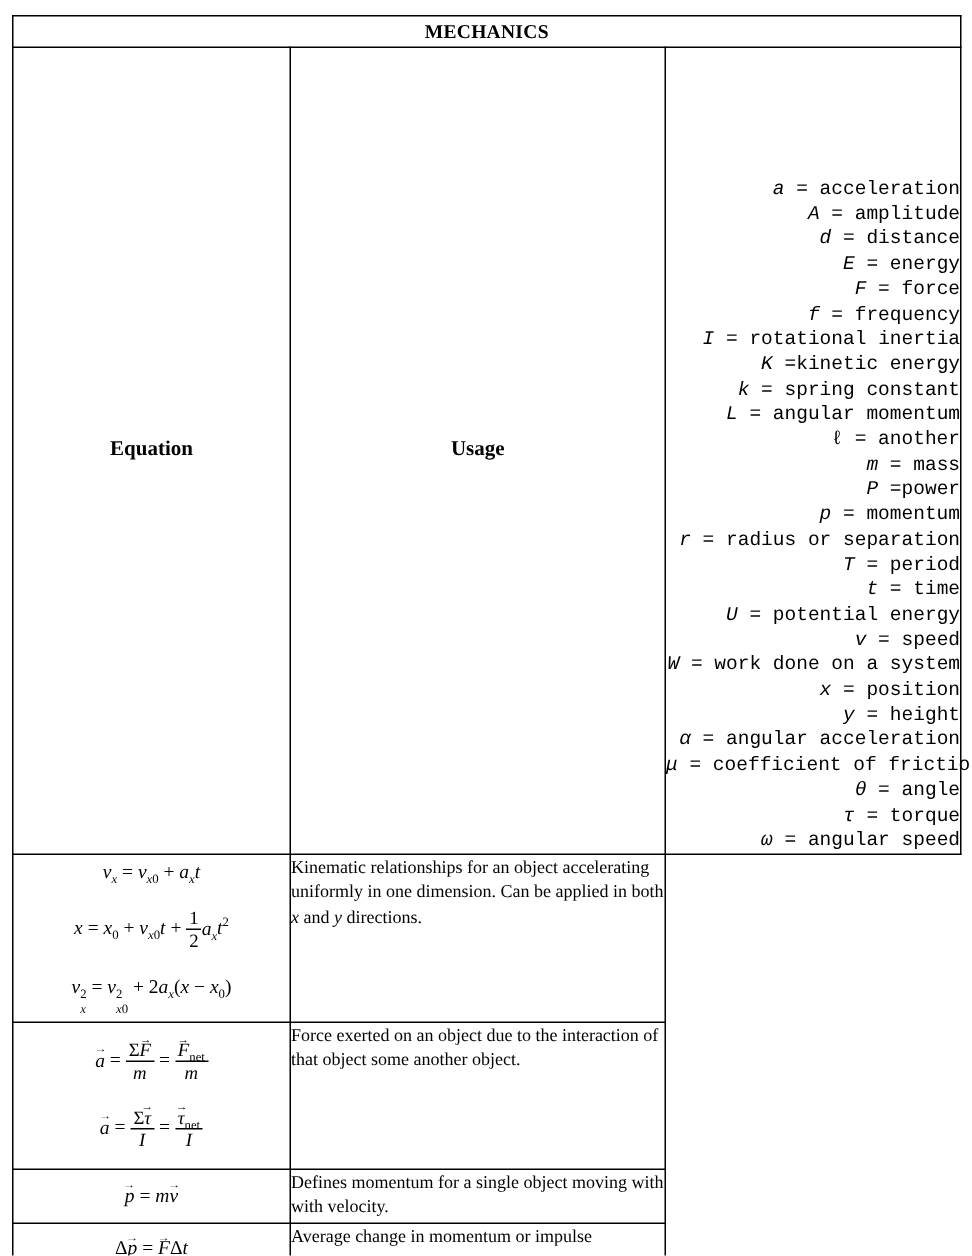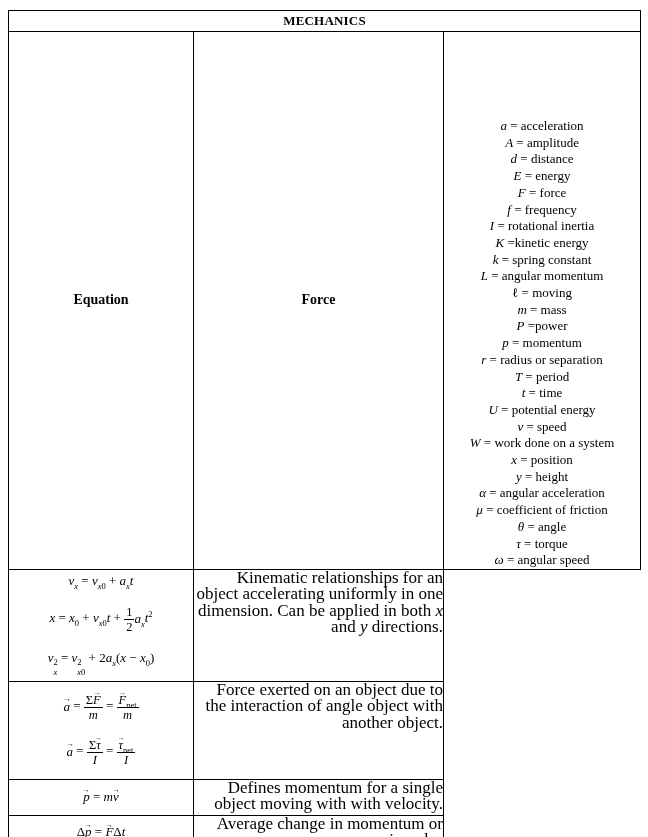--- a/index.html
+++ b/index.html
@@ -14,21 +14,21 @@
   }
   col.c-eq{width:185px;} col.c-use{width:250px;} col.c-var{width:197px;}
   #sheet th,#sheet td{border:1px solid #000;padding:0;}
   .title-cell{
     font-weight:bold;font-size:13px;text-align:center;height:20px;
     letter-spacing:.2px;
   }
   .col-head{font-weight:bold;font-size:14px;text-align:center;height:17px;}
   .eq-cell{text-align:center;vertical-align:middle;font-size:13px;overflow:visible;}
   .usage-cell{
-    vertical-align:top;text-align:right;font-size:17px;line-height:16.4px;
+    vertical-align:top;text-align:left;font-size:12px;line-height:16.4px;
     padding:0 3px 0 4px;
   }
   .eq-line{display:block;}
   
   #rows-body tr:nth-child(1) td{height:111px;}
   #rows-body tr:nth-child(2) td{height:97px;}
   #rows-body tr:nth-child(3) td{height:35px;}
   #rows-body tr:nth-child(4) td{height:33px;}
   #rows-body tr:nth-child(5) td{height:33px;}
   #rows-body tr:nth-child(6) td{height:17px;}
@@ -64,53 +64,53 @@
   .vec::after{
     content:"\2192";position:absolute;left:50%;top:-0.60em;
     transform:translateX(-50%) scale(0.62,0.5);font-style:normal;font-size:1em;
   }
   .ss{
     display:inline-flex;flex-direction:column;justify-content:center;
     font-size:8.5px;line-height:1.2;vertical-align:-3px;text-align:left;
   }
   .ss>span{display:block;}
   
-  .vars-cell{vertical-align:top;text-align:center;}
+  .vars-cell{vertical-align:top;text-align:right;font-family:Liberation Mono, monospace;}
   .vars{padding-top:86px;font-size:13px;line-height:16.7px;}
   .var-line{white-space:nowrap;}
 </style>
 </head>
 <body>
 
 <table id="sheet">
   <colgroup>
     <col class="c-eq">
       <col class="c-use">
       <col class="c-var">
   </colgroup>
   <thead>
     <tr>
       <th class="title-cell" colspan="3">MECHANICS</th>
     </tr>
     <tr>
       <th class="col-head">Equation</th>
-      <th class="col-head">Force</th>
+      <th class="col-head">Usage</th>
       <td class="vars-cell" rowspan="19">
         <div class="vars" id="vars-list">
             <div class="var-line"><i>a</i> = acceleration</div>
             <div class="var-line"><i>A</i> = amplitude</div>
             <div class="var-line"><i>d</i> = distance</div>
             <div class="var-line"><i>E</i> = energy</div>
             <div class="var-line"><i>F</i> = force</div>
             <div class="var-line"><i>f</i> = frequency</div>
             <div class="var-line"><i>I</i> = rotational inertia</div>
             <div class="var-line"><i>K</i> =kinetic energy</div>
             <div class="var-line"><i>k</i> = spring constant</div>
             <div class="var-line"><i>L</i> = angular momentum</div>
-            <div class="var-line">ℓ = moving</div>
+            <div class="var-line">ℓ = another</div>
             <div class="var-line"><i>m</i> = mass</div>
             <div class="var-line"><i>P</i> =power</div>
             <div class="var-line"><i>p</i> = momentum</div>
             <div class="var-line"><i>r</i> = radius or separation</div>
             <div class="var-line"><i>T</i> = period</div>
             <div class="var-line"><i>t</i> = time</div>
             <div class="var-line"><i>U</i> = potential energy</div>
             <div class="var-line"><i>v</i> = speed</div>
             <div class="var-line"><i>W</i> = work done on a system</div>
             <div class="var-line"><i>x</i> = position</div>
@@ -152,21 +152,21 @@
               <span class="den"><i>m</i></span>
             </span></div>
           <div class="eq-line"><span class="vec"><i>a</i></span> = <span class="frac">
               <span class="num">Σ<span class="vec"><i>τ</i></span></span>
               <span class="den"><i>I</i></span>
             </span> = <span class="frac">
               <span class="num"><span class="vec"><i>τ</i></span><sub>net</sub></span>
               <span class="den"><i>I</i></span>
             </span></div>
         </td>
-    <td class="usage-cell">Force exerted on an object due to the interaction of angle object with another object.</td>
+    <td class="usage-cell">Force exerted on an object due to the interaction of that object some another object.</td>
   </tr>
       <tr>
     <td class="eq-cell">
           <div class="eq-line"><span class="vec"><i>p</i></span> = <i>m</i><span class="vec"><i>v</i></span></div>
         </td>
     <td class="usage-cell">Defines momentum for a single object moving with with velocity.</td>
   </tr>
       <tr>
     <td class="eq-cell">
           <div class="eq-line">Δ<span class="vec"><i>p</i></span> = <span class="vec"><i>F</i></span>Δ<i>t</i></div>

